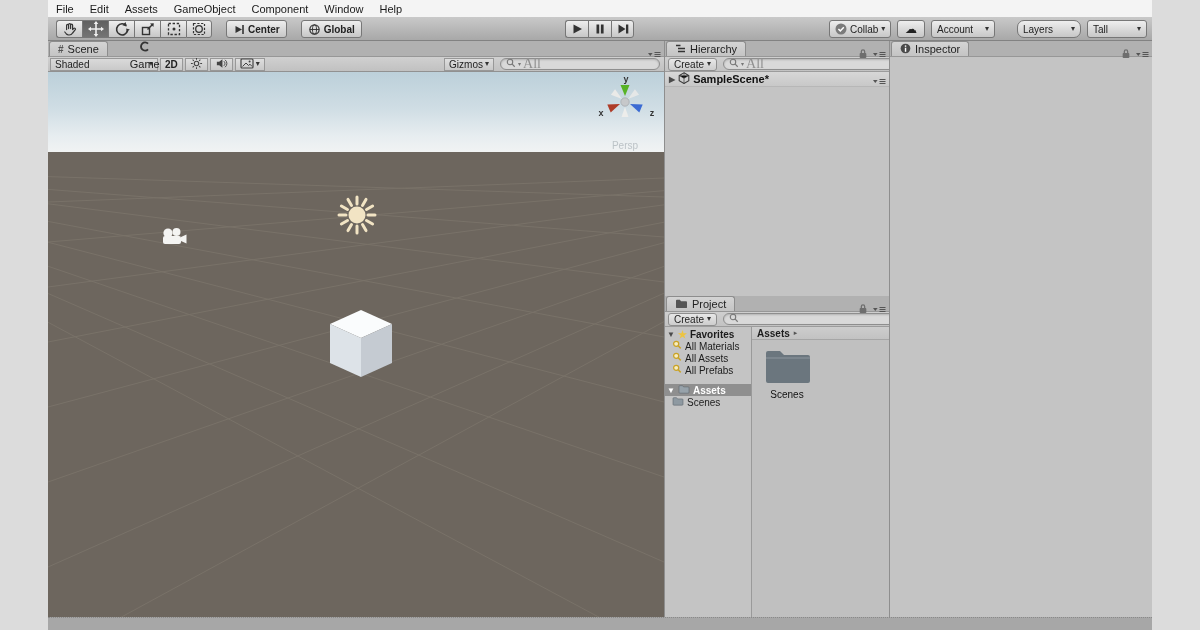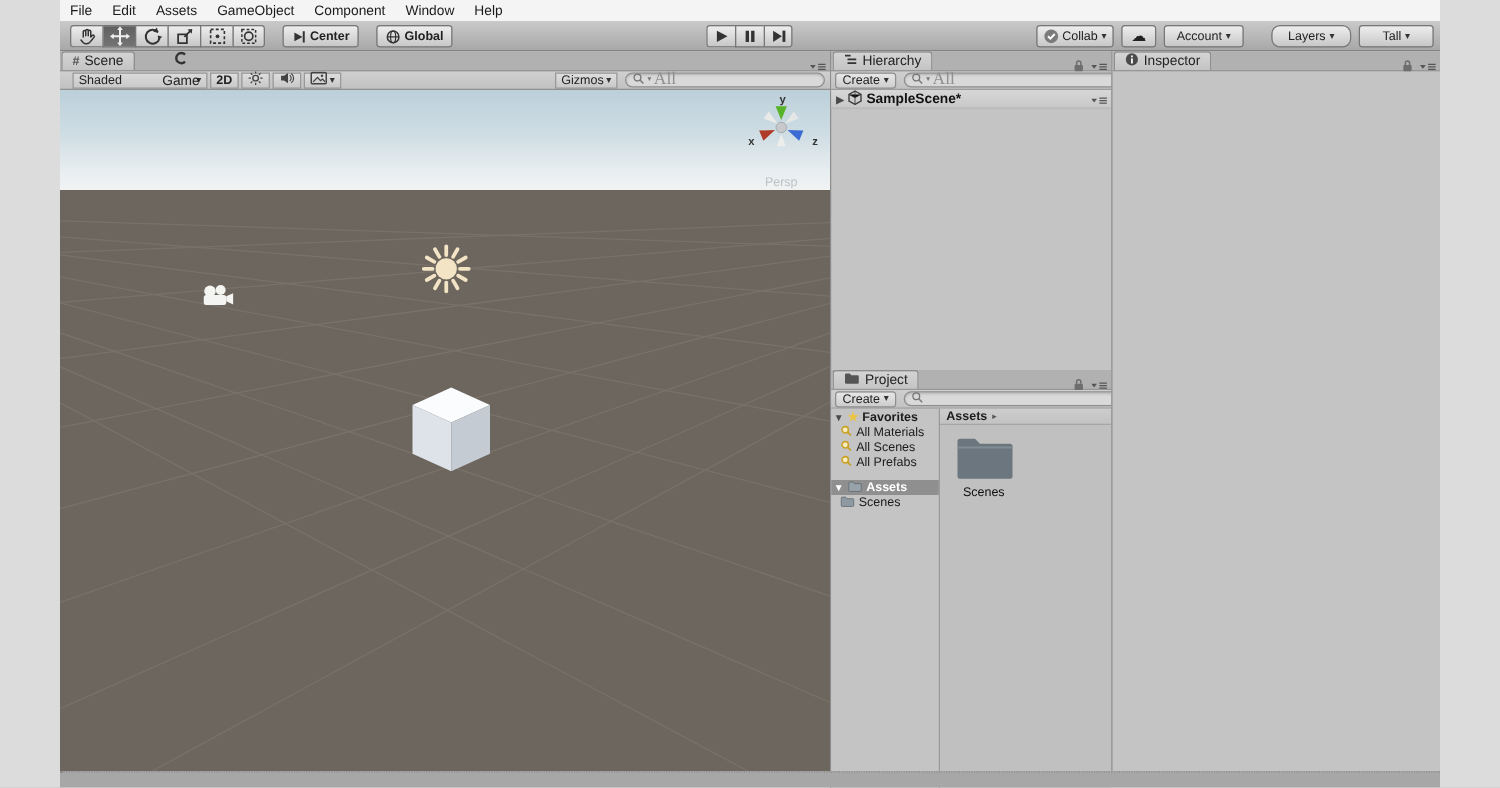--- a/index.html
+++ b/index.html
@@ -27,21 +27,21 @@
   .toolgroup .tbtn:first-child { border-radius:3px 0 0 3px; }
   .toolgroup .tbtn:last-child { border-right:1px solid #777; border-radius:0 3px 3px 0; }
   .toolgroup .tbtn.active { background:linear-gradient(#606060,#747474); color:#f0f0f0; }
   .pivotgroup { position:absolute; left:178px; top:3px; display:flex; gap:14px; }
   .pivotgroup .tbtn { border-radius:3px; padding:0 6px; font-weight:bold; }
   .playgroup { position:absolute; left:517px; top:3px; display:flex; }
   .playgroup .tbtn { width:23px; border-right:none; border-radius:0; }
   .playgroup .tbtn:first-child { border-radius:3px 0 0 3px; }
   .playgroup .tbtn:last-child { border-right:1px solid #777; border-radius:0 3px 3px 0; }
   .rightcluster { position:absolute; right:5px; top:3px; display:flex; gap:6px; align-items:center; }
-  .drop { border-radius:3px; padding:0 5px; }
+  .drop { border-radius:3px; padding:0 5px; justify-content:space-between; }
   .arrow { font-size:8px; color:#333; line-height:1; }
 
   
   .main { position:absolute; left:0; top:41px; width:1104px; height:576px; }
   .panel { position:absolute; background:#c4c4c4; }
   .tabbar { height:16px; background:#b1b1b1; border-bottom:1px solid #979797;
     display:flex; align-items:flex-end; position:relative; }
   .tab { height:15px; display:flex; align-items:center; gap:4px; padding:0 8px;
     font-size:11px; color:#222; }
   .tab.active { background:linear-gradient(#d4d4d4,#c4c4c4); border:1px solid #8d8d8d;
@@ -54,21 +54,21 @@
   .searchpill { height:12px; border-radius:7px; border:1px solid #8e8e8e; background:#d9d9d9;
     box-shadow:inset 0 1px 2px rgba(0,0,0,.18); display:flex; align-items:center; padding:0 5px; gap:2px; }
   .searchpill input { flex:1; min-width:0; border:none; background:transparent; outline:none;
     font-size:14px; font-family:Liberation Serif, serif; color:#333; padding:0; }
   .searchpill input::placeholder { color:#909090; }
 
   
   .scene-panel { left:0; top:0; width:616px; height:576px; }
   .scene-toolbar { height:15px; background:linear-gradient(#d0d0d0,#c1c1c1);
     border-bottom:1px solid #919191; display:flex; align-items:center; font-size:10px; color:#222; }
-  .shaded-drop { width:108px; height:13px; margin-left:10px; border:1px solid #989898;
+  .shaded-drop { width:108px; height:13px; margin-left:2px; border:1px solid #989898;
     background:linear-gradient(#dadada,#c9c9c9); display:flex; align-items:center;
     justify-content:space-between; padding:0 4px;text-align:right; }
   .mini-btn { height:13px; border:1px solid #989898; background:linear-gradient(#dedede,#c8c8c8);
     display:flex; align-items:center; justify-content:center; padding:0 4px; margin-left:2px; gap:2px; }
   .gizmos-btn { margin-left:auto; }
   .scene-search { width:160px; margin:0 4px 0 6px; }
   .viewport { position:absolute; left:0; top:31px; width:616px; height:545px; overflow:hidden; background:#6d665e; }
   .sky { position:absolute; left:0; top:0; width:616px; height:80px;
     background:linear-gradient(#bcd0da 0%, #cfdde4 45%, #e7edf0 80%, #f1f3f3 100%); }
   .vp-svg { position:absolute; left:0; top:0; }
@@ -507,21 +507,21 @@
                   <circle cx="4.6" cy="4.2" r="2.8" fill="#f7edc0" stroke="#c9a227" stroke-width="1.4"></circle>
                   <path d="M6.8 6.4 L9.6 9.2" stroke="#c9a227" stroke-width="1.6"></path>
                 </svg></span>
             <span>All Materials</span>
           </div>
           <div class="tree-row indent">
             <span><svg width="10" height="10" viewBox="0 0 11 11">
                   <circle cx="4.6" cy="4.2" r="2.8" fill="#f7edc0" stroke="#c9a227" stroke-width="1.4"></circle>
                   <path d="M6.8 6.4 L9.6 9.2" stroke="#c9a227" stroke-width="1.6"></path>
                 </svg></span>
-            <span>All Scenes</span>
+            <span>All Assets</span>
           </div>
           <div class="tree-row indent">
             <span><svg width="10" height="10" viewBox="0 0 11 11">
                   <circle cx="4.6" cy="4.2" r="2.8" fill="#f7edc0" stroke="#c9a227" stroke-width="1.4"></circle>
                   <path d="M6.8 6.4 L9.6 9.2" stroke="#c9a227" stroke-width="1.6"></path>
                 </svg></span>
             <span>All Prefabs</span>
           </div>
           <div class="tree-gap"></div>
           <div class="tree-row bold selected">

